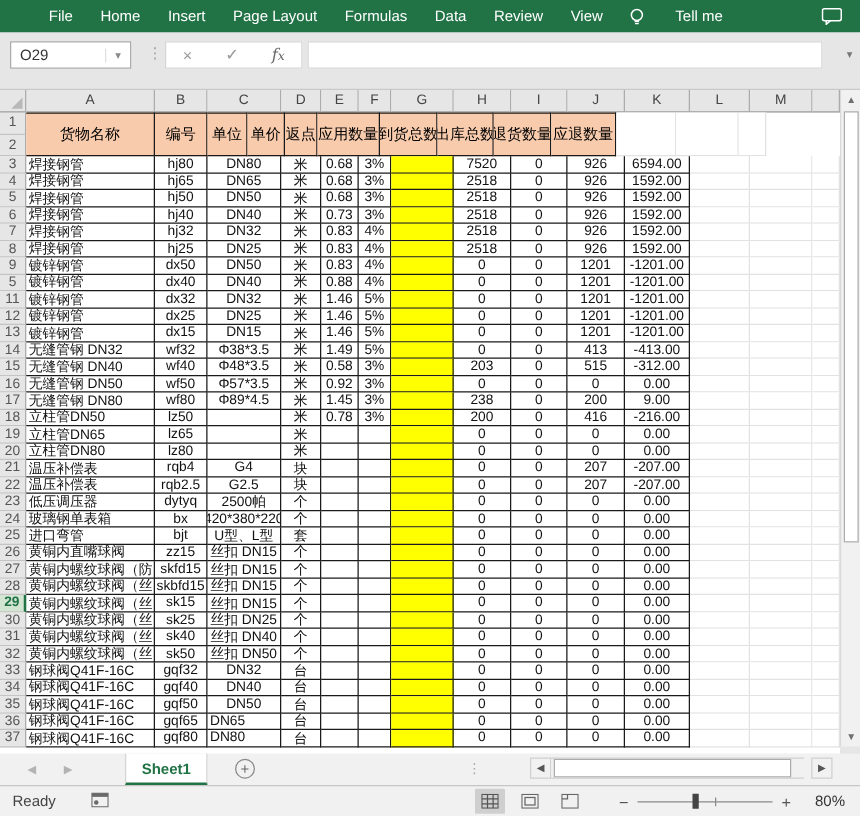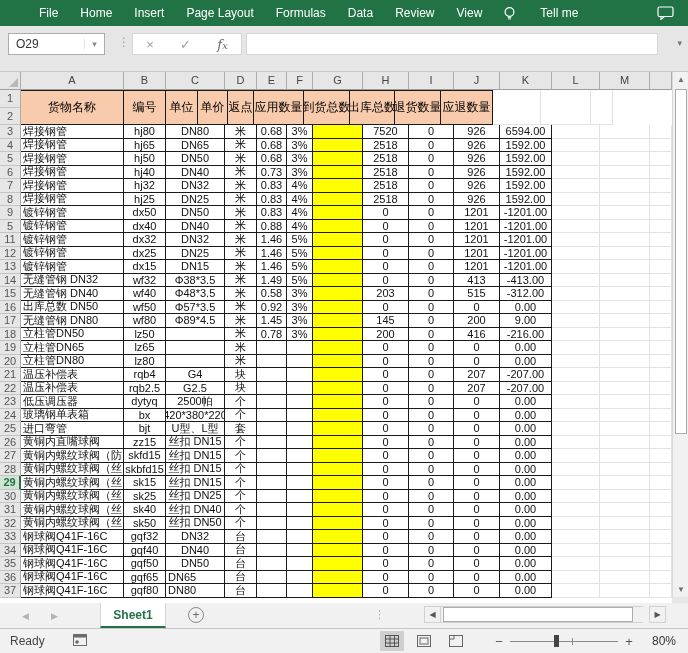--- a/index.html
+++ b/index.html
@@ -395,21 +395,21 @@
           <div class="c" style="width: 46px; height: 13.5px;">203</div>
           <div class="c" style="width: 45px; height: 13.5px;">0</div>
           <div class="c" style="width: 46px; height: 13.5px;">515</div>
           <div class="c" style="width: 52px; height: 13.5px;">-312.00</div>
           <div class="c ghost" style="width: 48px; height: 13.5px;"></div>
           <div class="c ghost" style="width: 50px; height: 13.5px;"></div>
           <div class="c ghost" style="width: 22px; height: 13.5px;"></div>
         </div>
         <div class="r" style="height: 13.5px;">
           <div class="rh">16</div>
-          <div class="c al" style="width: 103px; height: 13.5px;">出库总数 DN50</div>
+          <div class="c al" style="width: 103px; height: 13.5px;">无缝管钢 DN50</div>
           <div class="c" style="width: 42px; height: 13.5px;">wf50</div>
           <div class="c" style="width: 59px; height: 13.5px;">Φ57*3.5</div>
           <div class="c" style="width: 32px; height: 13.5px;">米</div>
           <div class="c" style="width: 30px; height: 13.5px;">0.92</div>
           <div class="c" style="width: 26px; height: 13.5px;">3%</div>
           <div class="c yellow" style="width: 50px; height: 13.5px;"></div>
           <div class="c" style="width: 46px; height: 13.5px;">0</div>
           <div class="c" style="width: 45px; height: 13.5px;">0</div>
           <div class="c" style="width: 46px; height: 13.5px;">0</div>
           <div class="c" style="width: 52px; height: 13.5px;">0.00</div>
@@ -419,21 +419,21 @@
         </div>
         <div class="r" style="height: 13.5px;">
           <div class="rh">17</div>
           <div class="c al" style="width: 103px; height: 13.5px;">无缝管钢 DN80</div>
           <div class="c" style="width: 42px; height: 13.5px;">wf80</div>
           <div class="c" style="width: 59px; height: 13.5px;">Φ89*4.5</div>
           <div class="c" style="width: 32px; height: 13.5px;">米</div>
           <div class="c" style="width: 30px; height: 13.5px;">1.45</div>
           <div class="c" style="width: 26px; height: 13.5px;">3%</div>
           <div class="c yellow" style="width: 50px; height: 13.5px;"></div>
-          <div class="c" style="width: 46px; height: 13.5px;">145</div>
+          <div class="c" style="width: 46px; height: 13.5px;">238</div>
           <div class="c" style="width: 45px; height: 13.5px;">0</div>
           <div class="c" style="width: 46px; height: 13.5px;">200</div>
           <div class="c" style="width: 52px; height: 13.5px;">9.00</div>
           <div class="c ghost" style="width: 48px; height: 13.5px;"></div>
           <div class="c ghost" style="width: 50px; height: 13.5px;"></div>
           <div class="c ghost" style="width: 22px; height: 13.5px;"></div>
         </div>
         <div class="r" style="height: 13.5px;">
           <div class="rh">18</div>
           <div class="c al" style="width: 103px; height: 13.5px;">立柱管DN50</div>

